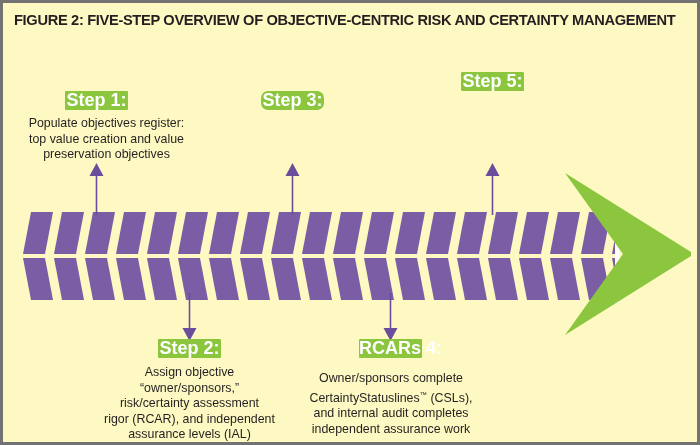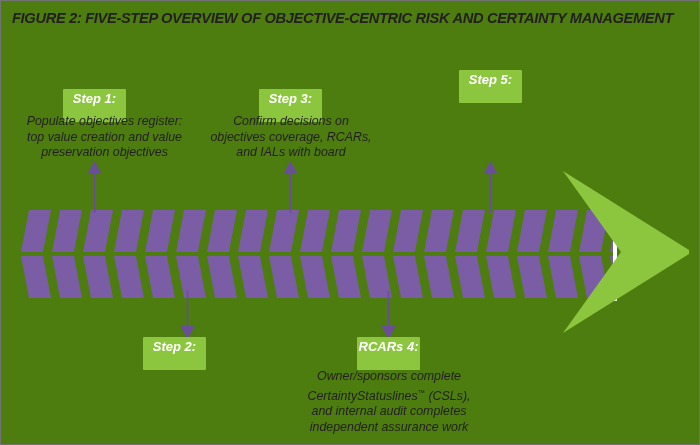--- a/index.html
+++ b/index.html
@@ -7,25 +7,24 @@
     padding: 0;
     background: #ffffff;
   }
   body {
     font-family: "Liberation Sans", sans-serif;
   }
   #figure-root {
     position: relative;
     width: 700px;
     height: 445px;
-    background: #4d7c0f;
-    border: 1px solid #737373;
+    background: #fef9c3;
+    border: 3px solid #737373;
     box-sizing: border-box;
     overflow: hidden;
-    font-style: italic;
   }
 
   
   #figure-title {
     position: absolute;
     left: 11px;
     top: 8px;
     width: 680px;
     font-family: "Liberation Sans", sans-serif;
     font-weight: bold;
@@ -37,24 +36,24 @@
     transform-origin: left center;
   }
 
   
   .step-chip {
     position: absolute;
     background: #8cc63e;
     color: #ffffff;
     font-family: "Liberation Sans", sans-serif;
     font-weight: bold;
-    font-size: 13px;
+    font-size: 18px;
     text-align: center;
     line-height: 19px;
-    height: 33px;
+    height: 19px;
     border-radius: 1px;
     white-space: nowrap;
   }
 
   
   .step-text {
     position: absolute;
     font-family: "Liberation Sans", sans-serif;
     font-size: 12.4px;
     line-height: 15.6px;
@@ -160,40 +159,42 @@
 
   <div class="step-chip" style="left:62px; top:88px; width:63px;">Step 1:</div>
   <div class="step-text" style="left:16px; top:113px; width:175px;">Populate objectives register:
 top value creation and value
 preservation objectives</div>
   <svg class="connector" style="left:85px; top:160px; width:17px; height:52px;" viewBox="0 0 17 52">
     <line x1="8.5" y1="52" x2="8.5" y2="11" stroke="#6B4E9B" stroke-width="1.6"></line>
     <polygon points="8.5,0 15.5,13 1.5,13" fill="#6B4E9B"></polygon>
   </svg>
 
-  <div class="step-chip" style="left:258px; top:88px; width:63px;">Step 3:</div>
-  <div class="step-text" style="left:206px; top:113px; width:168px;">Confirm decisions on
-objectives coverage, RCARs,
-and IALs with board</div>
+  <div class="step-chip" style="left:258px; top:88px; width:63px;border-radius:7px;">Step 3:</div>
   <svg class="connector" style="left:281px; top:160px; width:17px; height:52px;" viewBox="0 0 17 52">
     <line x1="8.5" y1="52" x2="8.5" y2="11" stroke="#6B4E9B" stroke-width="1.6"></line>
     <polygon points="8.5,0 15.5,13 1.5,13" fill="#6B4E9B"></polygon>
   </svg>
 
   <div class="step-chip" style="left:458px; top:69px; width:63px;">Step 5:</div>
   <svg class="connector" style="left:481px; top:160px; width:17px; height:52px;" viewBox="0 0 17 52">
     <line x1="8.5" y1="52" x2="8.5" y2="11" stroke="#6B4E9B" stroke-width="1.6"></line>
     <polygon points="8.5,0 15.5,13 1.5,13" fill="#6B4E9B"></polygon>
   </svg>
 
   <svg class="connector" style="left:178px; top:290px; width:17px; height:48px;" viewBox="0 0 17 48">
     <line x1="8.5" y1="0" x2="8.5" y2="37" stroke="#6B4E9B" stroke-width="1.6"></line>
     <polygon points="8.5,48 15.5,35 1.5,35" fill="#6B4E9B"></polygon>
   </svg>
-  <div class="step-chip" style="left:142px; top:336px; width:63px;">Step 2:</div>
+  <div class="step-chip" style="left:155px; top:336px; width:63px;">Step 2:</div>
+  <div class="step-text" style="left:96px; top:362px; width:181px;">Assign objective
+“owner/sponsors,”
+risk/certainty assessment
+rigor (RCAR), and independent
+assurance levels (IAL)</div>
 
   <svg class="connector" style="left:379px; top:290px; width:17px; height:48px;" viewBox="0 0 17 48">
     <line x1="8.5" y1="0" x2="8.5" y2="37" stroke="#6B4E9B" stroke-width="1.6"></line>
     <polygon points="8.5,48 15.5,35 1.5,35" fill="#6B4E9B"></polygon>
   </svg>
   <div class="step-chip" style="left:356px; top:336px; width:63px;">RCARs 4:</div>
   <div class="step-text" style="left:294px; top:368px; width:188px;"><span>Owner/sponsors complete
 CertaintyStatuslines</span><sup>™</sup><span> (CSLs),
 and internal audit completes
 independent assurance work</span></div>

